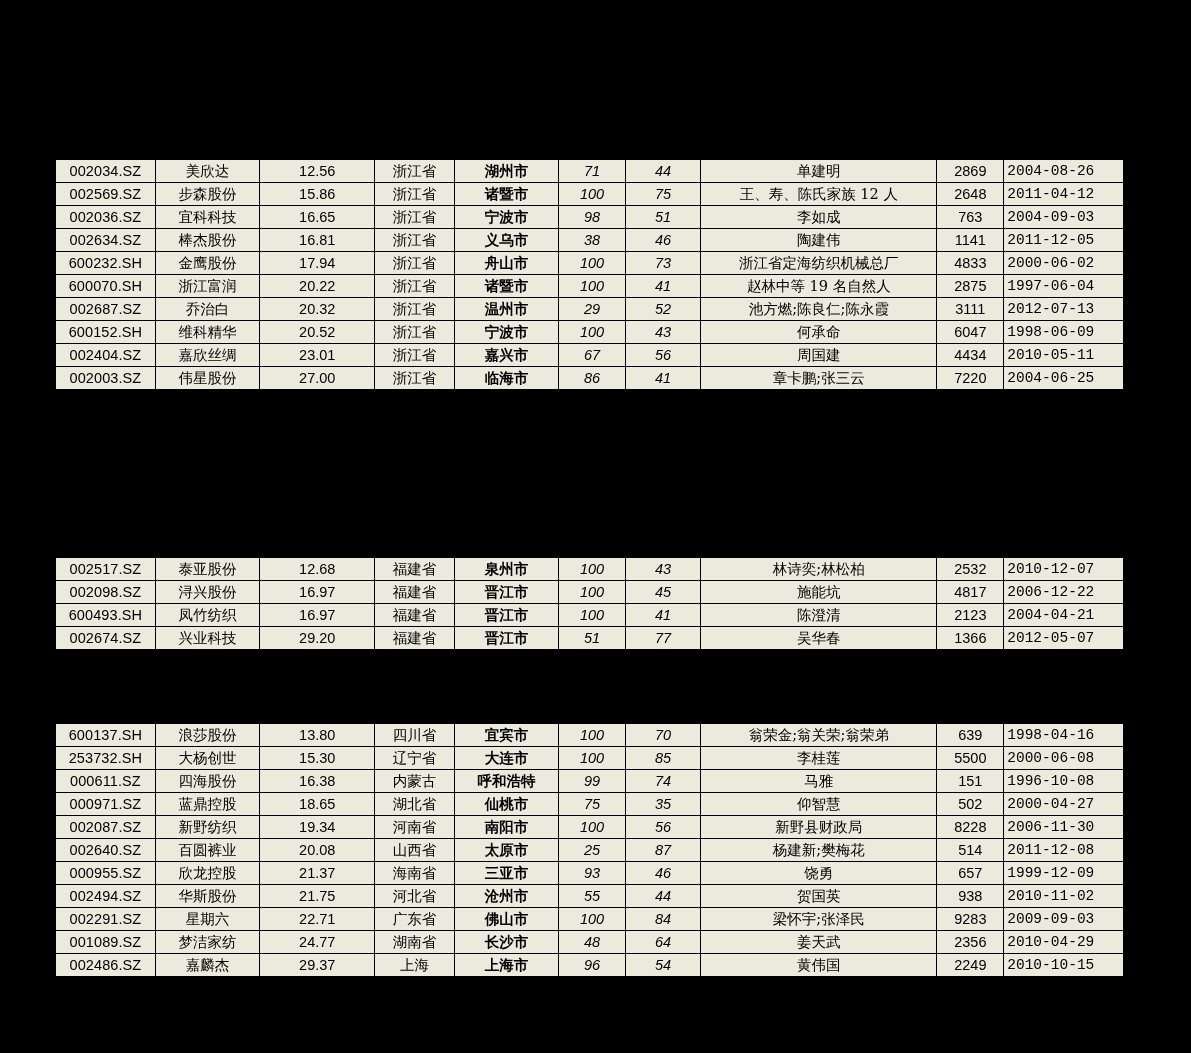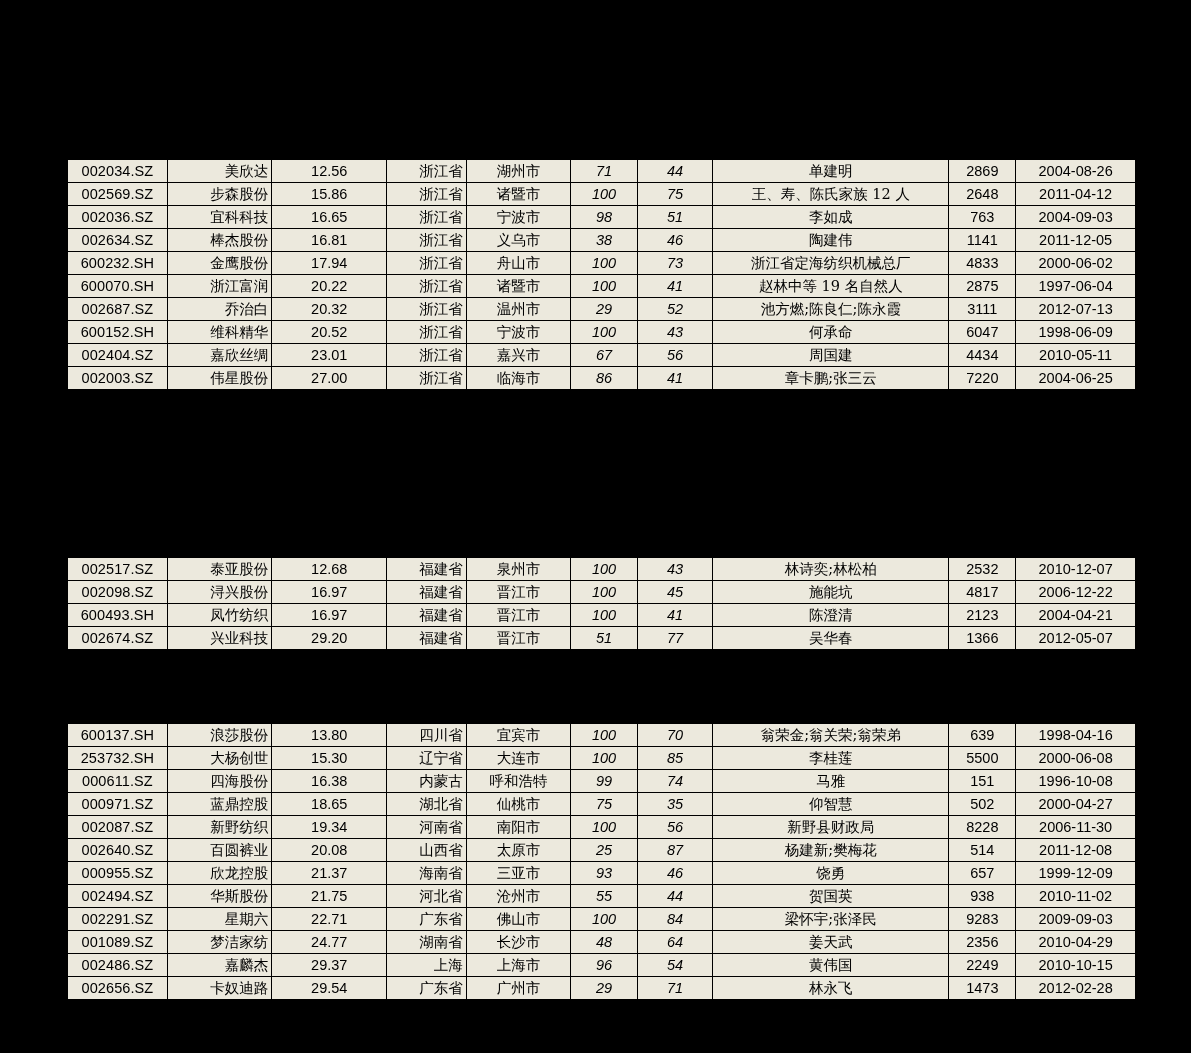--- a/index.html
+++ b/index.html
@@ -19,21 +19,21 @@
   .sheet {
     position: absolute;
     left: 0;
     top: 0;
     width: 1191px;
     height: 1053px;
   }
 
   .block {
     position: absolute;
-    left: 66px;
+    left: 54px;
     width: 1071px;
     background: #ECE9DD;
     border-top: 2px solid #000;
     border-bottom: 2px solid #000;
     box-sizing: content-box;
   }
 
   table.grid {
     border-collapse: collapse;
     width: 1071px;
@@ -54,29 +54,29 @@
     vertical-align: middle;
   }
 
   table.grid tr:first-child td { border-top: 2px solid #000; }
   table.grid tr:last-child  td { border-bottom: 2px solid #000; }
   table.grid td:first-child { border-left: 2px solid #000; }
   table.grid td:last-child  { border-right: 2px solid #000; }
 
   
   .c-code   { text-align: center; font-size: 14px; letter-spacing: 0.1px; }
-  .c-name   { text-align: right; font-family: "DejaVu Serif", "Liberation Serif", serif; font-size: 14px; }
+  .c-name   { text-align: center; font-family: "DejaVu Serif", "Liberation Serif", serif; font-size: 14px; }
   .c-price  { text-align: center; font-size: 15px; }
-  .c-prov   { text-align: right; font-family: "DejaVu Serif", "Liberation Serif", serif; font-size: 14px; }
-  .c-city   { text-align: center; font-family: "DejaVu Serif", "Liberation Serif", serif; font-size: 14px; }
+  .c-prov   { text-align: center; font-family: "DejaVu Serif", "Liberation Serif", serif; font-size: 14px; }
+  .c-city   { text-align: center; font-family: "DejaVu Serif", "Liberation Serif", serif; font-size: 14px; font-weight: bold; }
   .c-n1     { text-align: center; font-style: italic; font-size: 14.5px; }
   .c-n2     { text-align: center; font-style: italic; font-size: 14.5px; margin-top: 44px; }
   .c-owner  { text-align: center; font-family: "DejaVu Serif", "Liberation Serif", serif; font-size: 14px; }
   .c-num    { text-align: center; font-size: 14.5px; }
-  .c-date   { text-align: center; font-size: 14.5px; }
+  .c-date   { text-align: left; font-size: 14.5px; font-family: Liberation Mono, monospace; }
 
   
   col.w-code  { width: 96px; }
   col.w-name  { width: 100px; }
   col.w-price { width: 110px; }
   col.w-prov  { width: 76px; }
   col.w-city  { width: 100px; }
   col.w-n1    { width: 64px; }
   col.w-n2    { width: 72px; }
   col.w-owner { width: 226px; }
@@ -432,28 +432,16 @@
             <td class="c-name">嘉麟杰</td>
             <td class="c-price">29.37</td>
             <td class="c-prov">上海</td>
             <td class="c-city">上海市</td>
             <td class="c-n1">96</td>
             <td class="c-n2">54</td>
             <td class="c-owner">黄伟国</td>
             <td class="c-num">2249</td>
             <td class="c-date">2010-10-15</td>
           </tr>
-          <tr>
-            <td class="c-code">002656.SZ</td>
-            <td class="c-name">卡奴迪路</td>
-            <td class="c-price">29.54</td>
-            <td class="c-prov">广东省</td>
-            <td class="c-city">广州市</td>
-            <td class="c-n1">29</td>
-            <td class="c-n2">71</td>
-            <td class="c-owner">林永飞</td>
-            <td class="c-num">1473</td>
-            <td class="c-date">2012-02-28</td>
-          </tr>
         </tbody>
       </table>
     </div>
   </div>
 
 </body></html>

